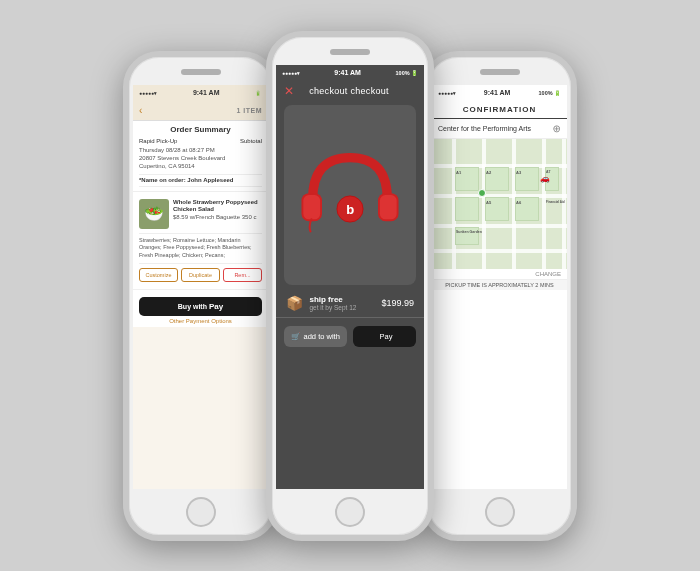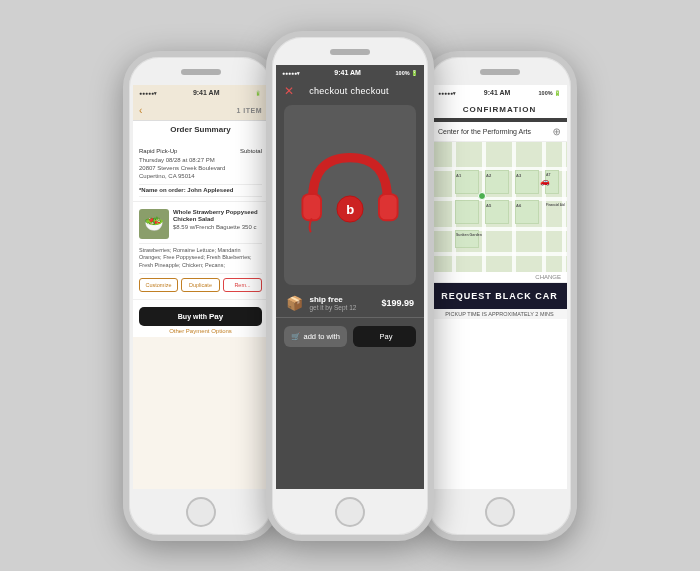--- a/index.html
+++ b/index.html
@@ -92,21 +92,21 @@
     .phone1-header {
       background: #f0e8d8;
       padding: 4px 6px;
       display: flex;
       align-items: center;
       justify-content: space-between;
       border-bottom: 1px solid #ddd;
     }
     .phone1-header .back-arrow { color: #c17f24; font-size: 10px; }
     .phone1-header .items { font-size: 7px; color: #888; font-weight: 600; letter-spacing: 0.5px; }
-    .phone1-title { font-size: 8px; font-weight: 600; text-align: center; color: #333; margin-bottom: 14px; }
+    .phone1-title { font-size: 8px; font-weight: 600; text-align: center; color: #333; margin-bottom: 4px; }
     .phone1-subtitle { font-size: 6px; color: #333; }
     .phone1-subtitle .right { float: right; }
     .phone1-address { font-size: 6px; color: #555; line-height: 1.4; margin-top: 2px; border-bottom: 1px solid #eee; padding-bottom: 3px; }
     .phone1-name { font-size: 6px; margin-top: 2px; color: #333; border-bottom: 1px solid #eee; padding-bottom: 3px; }
     .phone1-name span { font-weight: 600; }
     .phone1-item { display: flex; gap: 4px; padding: 4px 0; border-bottom: 1px solid #eee; }
     .phone1-item-img {
       width: 30px; height: 30px;
       background: #8a9e6a;
       border-radius: 3px;
@@ -180,21 +180,21 @@
       padding: 6px 10px;
       display: flex;
       align-items: center;
       gap: 6px;
       border-bottom: 1px solid #666;
     }
     .box-icon { font-size: 14px; }
     .phone2-ship-info { flex: 1; }
     .phone2-ship-title { color: white; font-size: 8px; font-weight: 600; }
     .phone2-ship-sub { color: #aaa; font-size: 6.5px; }
-    .phone2-price { color: white; font-size: 9px; font-weight: 700; }
+    .phone2-price { color: white; font-size: 9px; font-weight: 400; }
     .phone2-buttons {
       display: flex;
       gap: 6px;
       padding: 8px;
     }
     .phone2-cart-btn {
       flex: 1;
       background: #666;
       border-radius: 6px;
       padding: 6px;
@@ -217,21 +217,21 @@
       display: flex;
       align-items: center;
       justify-content: center;
       gap: 3px;
     }
 
     
     .phone3-screen { background: white; }
     .phone3-header {
       padding: 4px 6px;
-      border-bottom: 4px solid #404040;
+      border-bottom: 1px solid #404040;
       text-align: center;
     }
     .phone3-title { font-size: 8px; font-weight: 600; color: #333; letter-spacing: 1px; }
     .phone3-location {
       display: flex;
       align-items: center;
       padding: 4px 6px;
       border-bottom: 1px solid #eee;
       gap: 3px;
     }
@@ -476,20 +476,19 @@
         <div class="map-label" style="top:61px;left:114px;font-size:3px;">Financial Aid</div>
         <div class="map-label" style="top:91px;left:24px;font-size:3.5px;">Sunken Garden</div>
 
         <div class="map-pin-green" style="top:50px;left:46px;"></div>
 
         <div class="map-car" style="top:35px;left:108px;">🚗</div>
       </div>
 
       <div class="phone3-change">CHANGE</div>
 
-      <div class="phone3-request-btn">REQUEST BLACK CAR</div>
 
       <div class="phone3-pickup">PICKUP TIME IS APPROXIMATELY 2 MINS</div>
     </div>
     <div class="phone-home"></div>
   </div>
 
 </div>
 
 </body></html>

